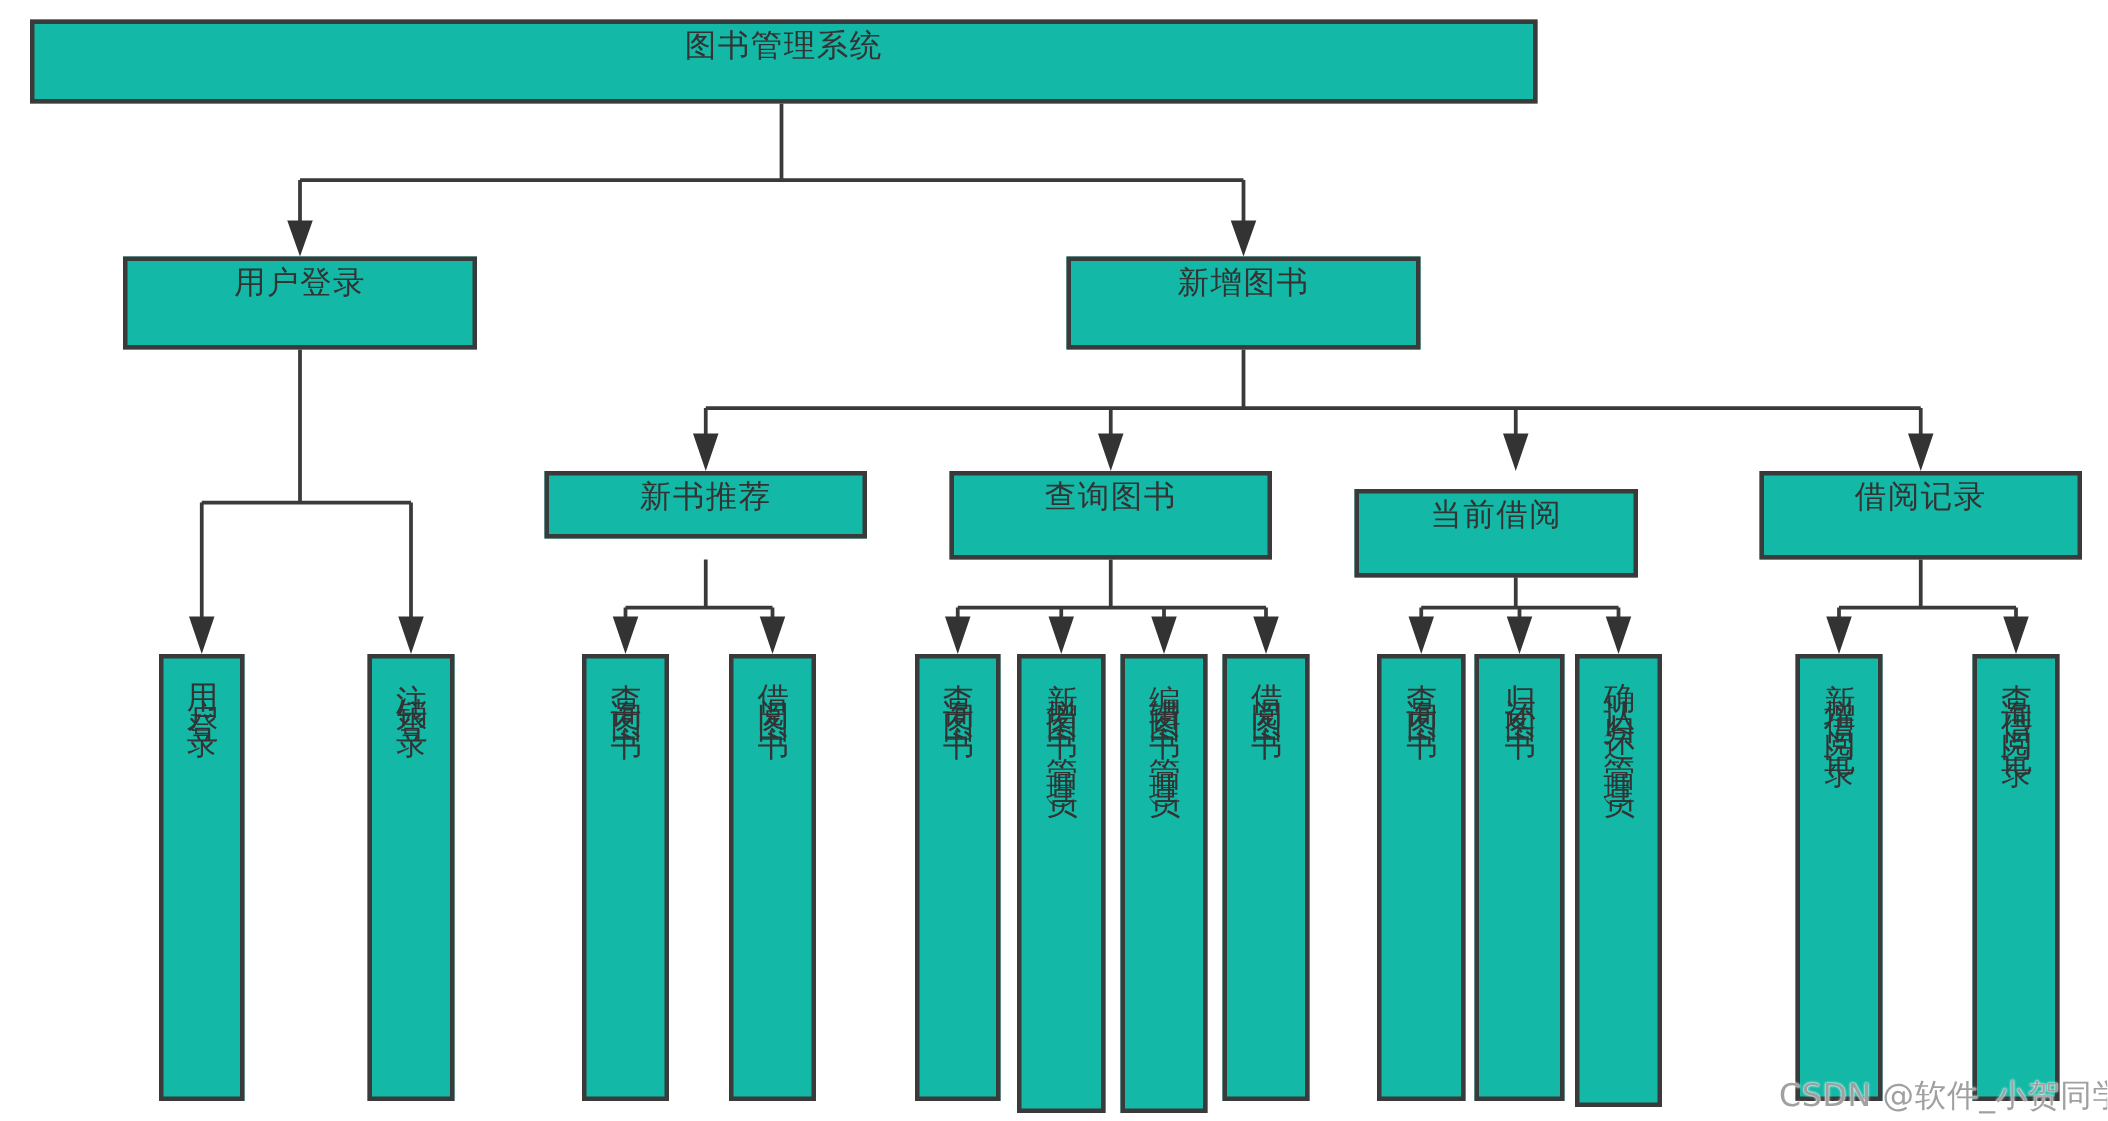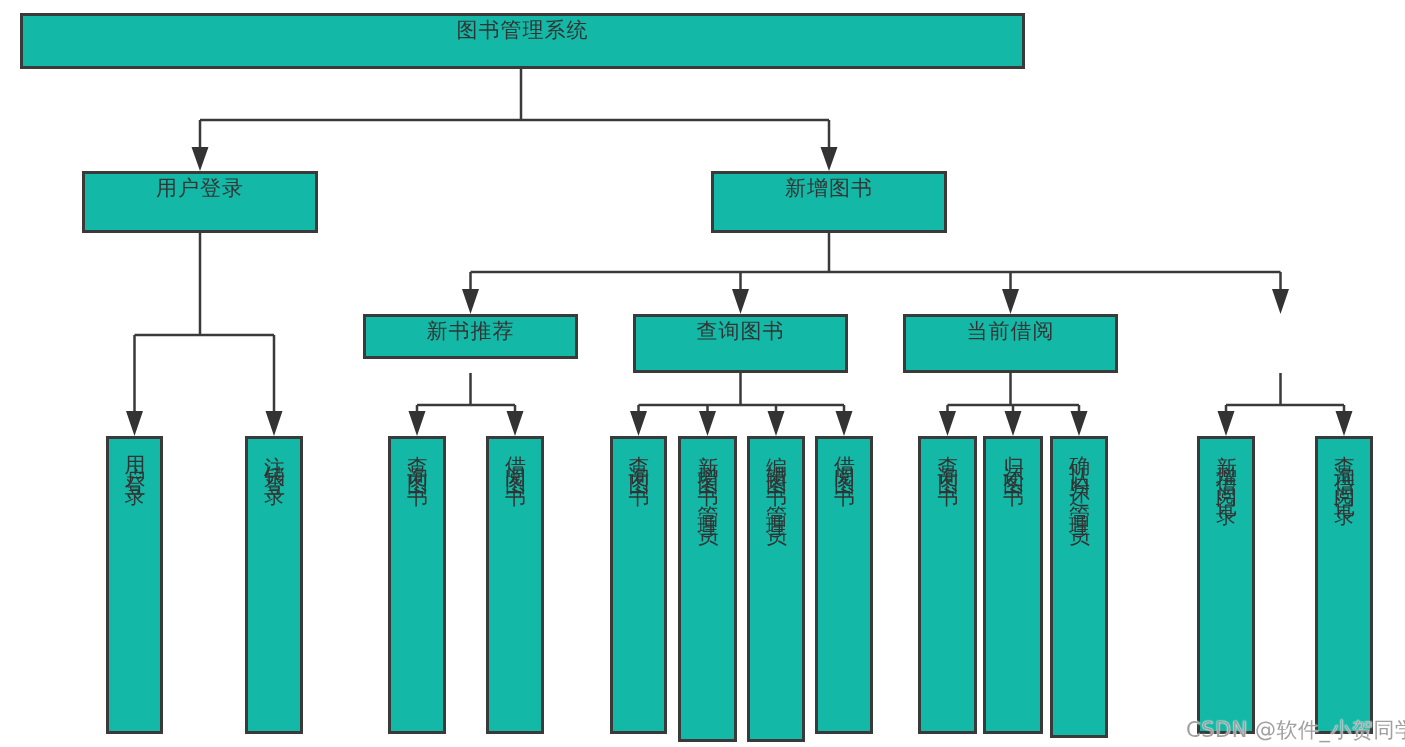--- a/index.html
+++ b/index.html
@@ -93,22 +93,25 @@
   <div class="box hbox" style="left:711px;top:171px;width:236px;height:62px">
     <span>新增图书</span>
   </div>
 
   <div class="box hbox" style="left:363px;top:314px;width:215px;height:45px">
     <span>新书推荐</span>
   </div>
   <div class="box hbox" style="left:633px;top:314px;width:215px;height:59px">
     <span>查询图书</span>
   </div>
-  <div class="box hbox" style="left:903px;top:314px;width:215px;height:59px">
+  <div class="box hbox" style="left:903px;top:326px;width:189px;height:59px">
     <span>当前借阅</span>
+  </div>
+  <div class="box hbox" style="left:1173px;top:314px;width:215px;height:59px">
+    <span>借阅记录</span>
   </div>
 
   <div class="box vbox" style="left:106px;top:436px;width:57px;height:298px">
     <span>用户登录</span>
   </div>
   <div class="box vbox" style="left:245px;top:436px;width:58px;height:298px">
     <span>注销登录</span>
   </div>
 
   <div class="box vbox" style="left:388px;top:436px;width:58px;height:298px">

